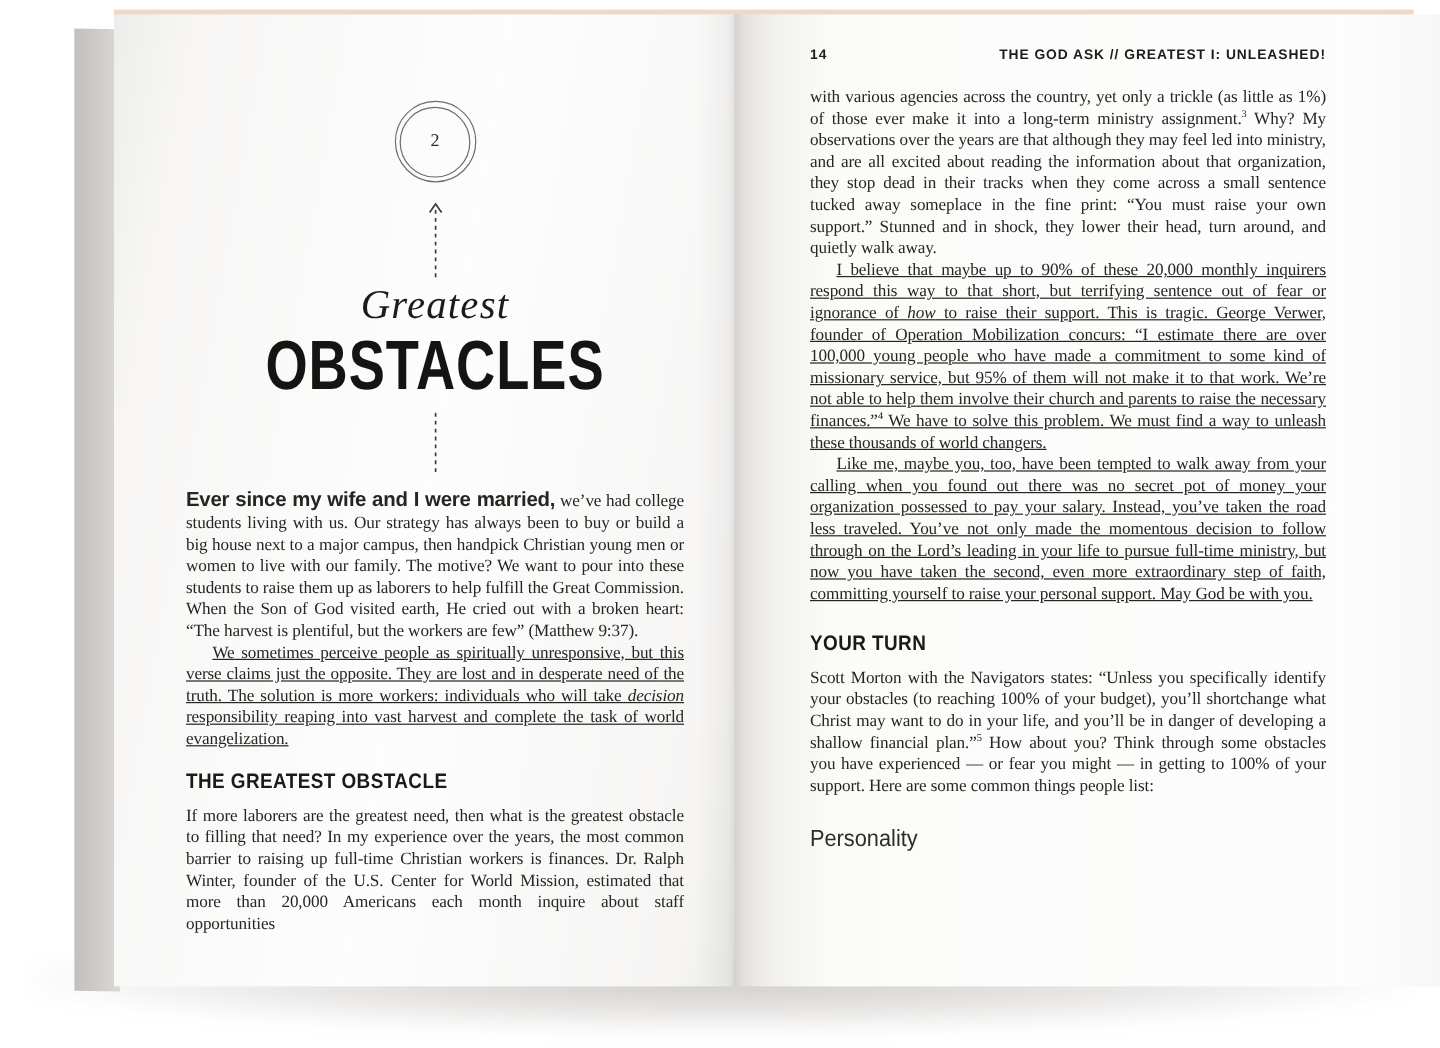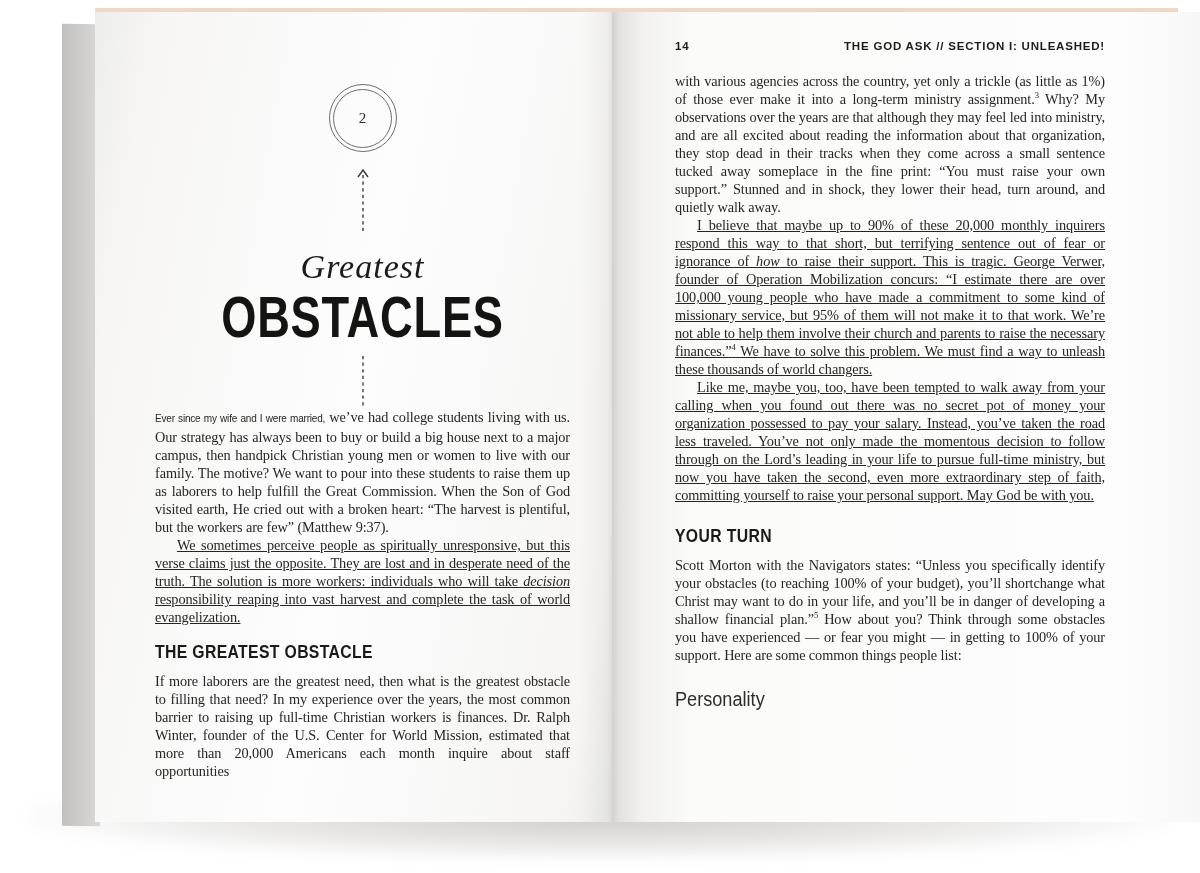--- a/index.html
+++ b/index.html
@@ -27,32 +27,32 @@
   .right-content{position:absolute;left:63px;top:0;width:430px;height:804px;overflow:hidden;}
 
   
   .chapter-opener{position:absolute;top:72px;left:0;width:100%;text-align:center;color:#1c1c1a;}
   .chapter-circle{width:66px;height:66px;border:1px solid #6d6d6b;border-radius:50%;
     margin:0 auto;display:flex;align-items:center;justify-content:center;}
   .chapter-circle-inner{width:57px;height:57px;border:1px solid #6d6d6b;border-radius:50%;
     display:flex;align-items:center;justify-content:center;font-size:15px;color:#2a2a28;}
   .connector-top{display:block;margin:16px auto 4px;}
   .connector-bottom{display:block;margin:10px auto 0;}
-  .title-script{display:block;font-style:italic;font-size:34px;letter-spacing:1px;color:#1b1b19;margin-top:16px;}
+  .title-script{display:block;font-style:italic;font-size:34px;letter-spacing:1px;color:#1b1b19;margin-top:4px;}
   .title-main{display:block;font-family:"Liberation Sans", sans-serif;font-weight:bold;
     font-size:58px;line-height:1.0;letter-spacing:1px;color:#141412;
     transform:scaleX(0.78);transform-origin:50% 50%;margin-top:2px;}
 
   
   .left-body{position:absolute;top:396px;left:0;width:100%;}
   .right-body{position:absolute;top:60px;left:0;width:100%;}
   .body-p{margin:0;font-size:14.3px;line-height:18px;text-align:justify;
     color:#252522;letter-spacing:-0.1px;}
   .body-p.indent{text-indent:22px;text-decoration:underline;}
-  .seg-lead{font-family:"Liberation Sans", sans-serif;font-weight:normal;font-size:10px;letter-spacing:-0.2px;}
+  .seg-lead{font-family:"Liberation Sans", sans-serif;font-weight:bold;font-size:17px;letter-spacing:-0.2px;}
   .seg-i{font-style:italic;}
   sup{font-size:0.6em;line-height:0;}
 
   .section-heading{font-family:"Liberation Sans", sans-serif;font-weight:bold;
     font-size:17.5px;letter-spacing:0.4px;color:#1a1a18;margin:16px 0 9px;
     transform:scaleX(0.9);transform-origin:0 50%;}
   .section-heading.your-turn{margin-top:22px;}
   .subsection-heading{font-family:"Liberation Sans", sans-serif;font-weight:400;
     font-size:19.5px;color:#2c2c2a;margin:24px 0 11px;
     transform:scaleX(0.93);transform-origin:0 50%;}
@@ -104,21 +104,21 @@
       </div>
 
     </div>
   </div>
 
   <div class="page right">
     <div class="right-content">
 
       <div class="page-header">
         <span>14</span>
-        <span>THE GOD ASK // SECTION I: UNLEASHED!</span>
+        <span>THE GOD ASK // GREATEST I: UNLEASHED!</span>
       </div>
 
       <div class="right-body">
         <div>
             <p class="body-p"><span>with various agencies across the country, yet only a trickle (as little as 1%) of those ever make it into a long-term ministry assignment.</span><sup>3</sup><span> Why? My observations over the years are that although they may feel led into ministry, and are all excited about reading the information about that organization, they stop dead in their tracks when they come across a small sentence tucked away someplace in the fine print: “You must raise your own support.” Stunned and in shock, they lower their head, turn around, and quietly walk away.</span></p>
             <p class="body-p indent"><span>I believe that maybe up to 90% of these 20,000 monthly inquirers respond this way to that short, but terrifying sentence out of fear or ignorance of </span><span class="seg-i">how</span><span> to raise their support. This is tragic. George Verwer, founder of Operation Mobilization concurs: “I estimate there are over 100,000 young people who have made a commitment to some kind of missionary service, but 95% of them will not make it to that work. We’re not able to help them involve their church and parents to raise the necessary finances.”</span><sup>4</sup><span> We have to solve this problem. We must find a way to unleash these thousands of world changers.</span></p>
             <p class="body-p indent"><span>Like me, maybe you, too, have been tempted to walk away from your calling when you found out there was no secret pot of money your organization possessed to pay your salary. Instead, you’ve taken the road less traveled. You’ve not only made the momentous decision to follow through on the Lord’s leading in your life to pursue full-time ministry, but now you have taken the second, even more extraordinary step of faith, committing yourself to raise your personal support. May God be with you.</span></p>
           </div>
         <div class="section-heading your-turn">YOUR TURN</div>
         <div>

